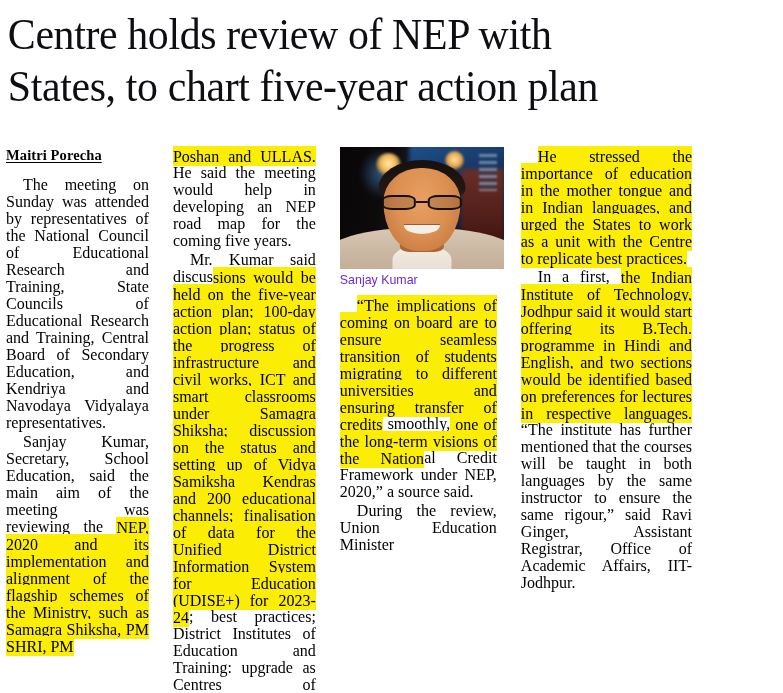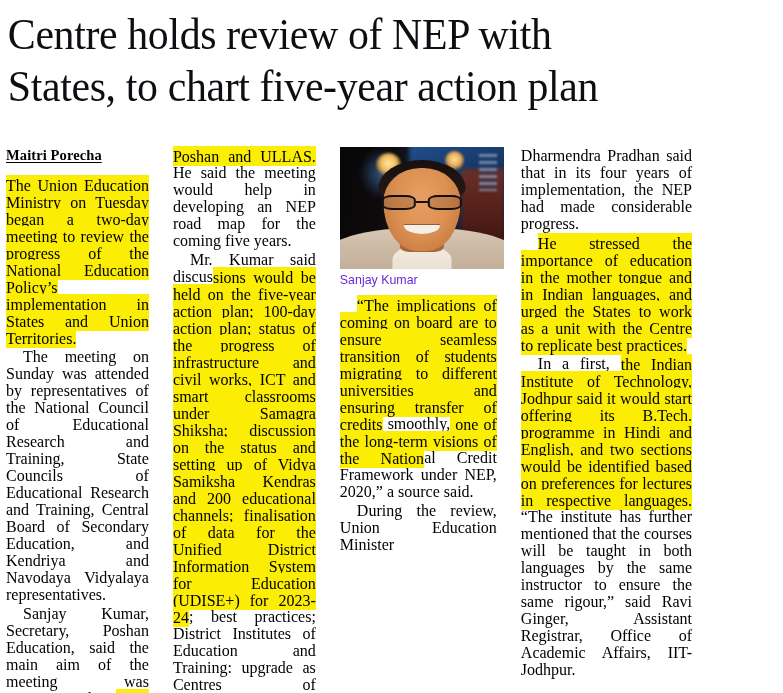--- a/index.html
+++ b/index.html
@@ -243,23 +243,22 @@
   </h1>
 
   <div class="columns">
 
     <div class="col">
       <div class="byline">
         <div class="byline-name">Maitri Porecha</div>
       </div>
       <div class="byline-gap"></div>
       <div>
-          <p class="body"><mark class="hl">The Union Education Ministry on Tuesday began a two-day meeting to review the progress of the National Education Policy’s implementation in States and Union Territories.</mark></p>
           <p class="body indent"><span>The meeting on Sunday was attended by representatives of the National Council of Educational Research and Training, State Councils of Educational Research and Training, Central Board of Secondary Education, and Kendriya and Navodaya Vidyalaya representatives.</span></p>
-          <p class="body indent"><span>Sanjay Kumar, Secretary, Poshan Education, said the main aim of the meeting was reviewing the </span><mark class="hl">NEP, 2020 and its implementation and alignment of the flagship schemes of the Ministry, such as Samagra Shiksha, PM SHRI, PM</mark></p>
+          <p class="body indent"><span>Sanjay Kumar, Secretary, School Education, said the main aim of the meeting was reviewing the </span><mark class="hl">NEP, 2020 and its implementation and alignment of the flagship schemes of the Ministry, such as Samagra Shiksha, PM SHRI, PM</mark></p>
         </div>
     </div>
 
     <div class="col">
       <div>
           <p class="body"><mark class="hl">Poshan and ULLAS.</mark><span> He said the meeting would help in developing an NEP road map for the coming five years.</span></p>
           <p class="body indent"><span>Mr. Kumar said discus</span><mark class="hl">sions would be held on the five-year action plan; 100-day action plan; status of the progress of infrastructure and civil works, ICT and smart classrooms under Samagra Shiksha; discussion on the status and setting up of Vidya Samiksha Kendras and 200 educational channels; finalisation of data for the Unified District Information System for Education (UDISE+) for 2023-24</mark><span>; best practices; District Institutes of Education and Training: upgrade as Centres of Excellence; and need for tobacco control in schools.</span></p>
           <p class="body indent"><span>Official sources told </span><span class="ital">The Hindu</span></p>
         </div>
     </div>
@@ -289,20 +288,19 @@
         <div class="caption">Sanjay Kumar</div>
       </div>
       <div>
           <p class="body indent"><mark class="hl">“The implications of coming on board are to ensure seamless transition of students migrating to different universities and ensuring transfer of credits</mark><span> smoothly,</span><mark class="hl"> one of the long-term visions of the Nation</mark><span>al Credit Framework under NEP, 2020,” a source said.</span></p>
           <p class="body indent"><span>During the review, Union Education Minister</span></p>
         </div>
     </div>
 
     <div class="col">
       <div>
-          <p class="body"><span>Dharmendra Pradhan said that in its four years of implementation, the NEP had made considerable progress.</span></p>
           <p class="body indent"><mark class="hl">He stressed the importance of education in the mother tongue and in Indian languages, and urged the States to work as a unit with the Centre to replicate best practices.</mark></p>
           <p class="body indent"><span>In a first, </span><mark class="hl">the Indian Institute of Technology, Jodhpur said it would start offering its B.Tech. programme in Hindi and English, and two sections would be identified based on preferences for lectures in respective languages.</mark><span> “The institute has further mentioned that the courses will be taught in both languages by the same instructor to ensure the same rigour,” said Ravi Ginger, Assistant Registrar, Office of Academic Affairs, IIT-Jodhpur.</span></p>
         </div>
     </div>
 
   </div>
 </div>
 
 </body></html>

